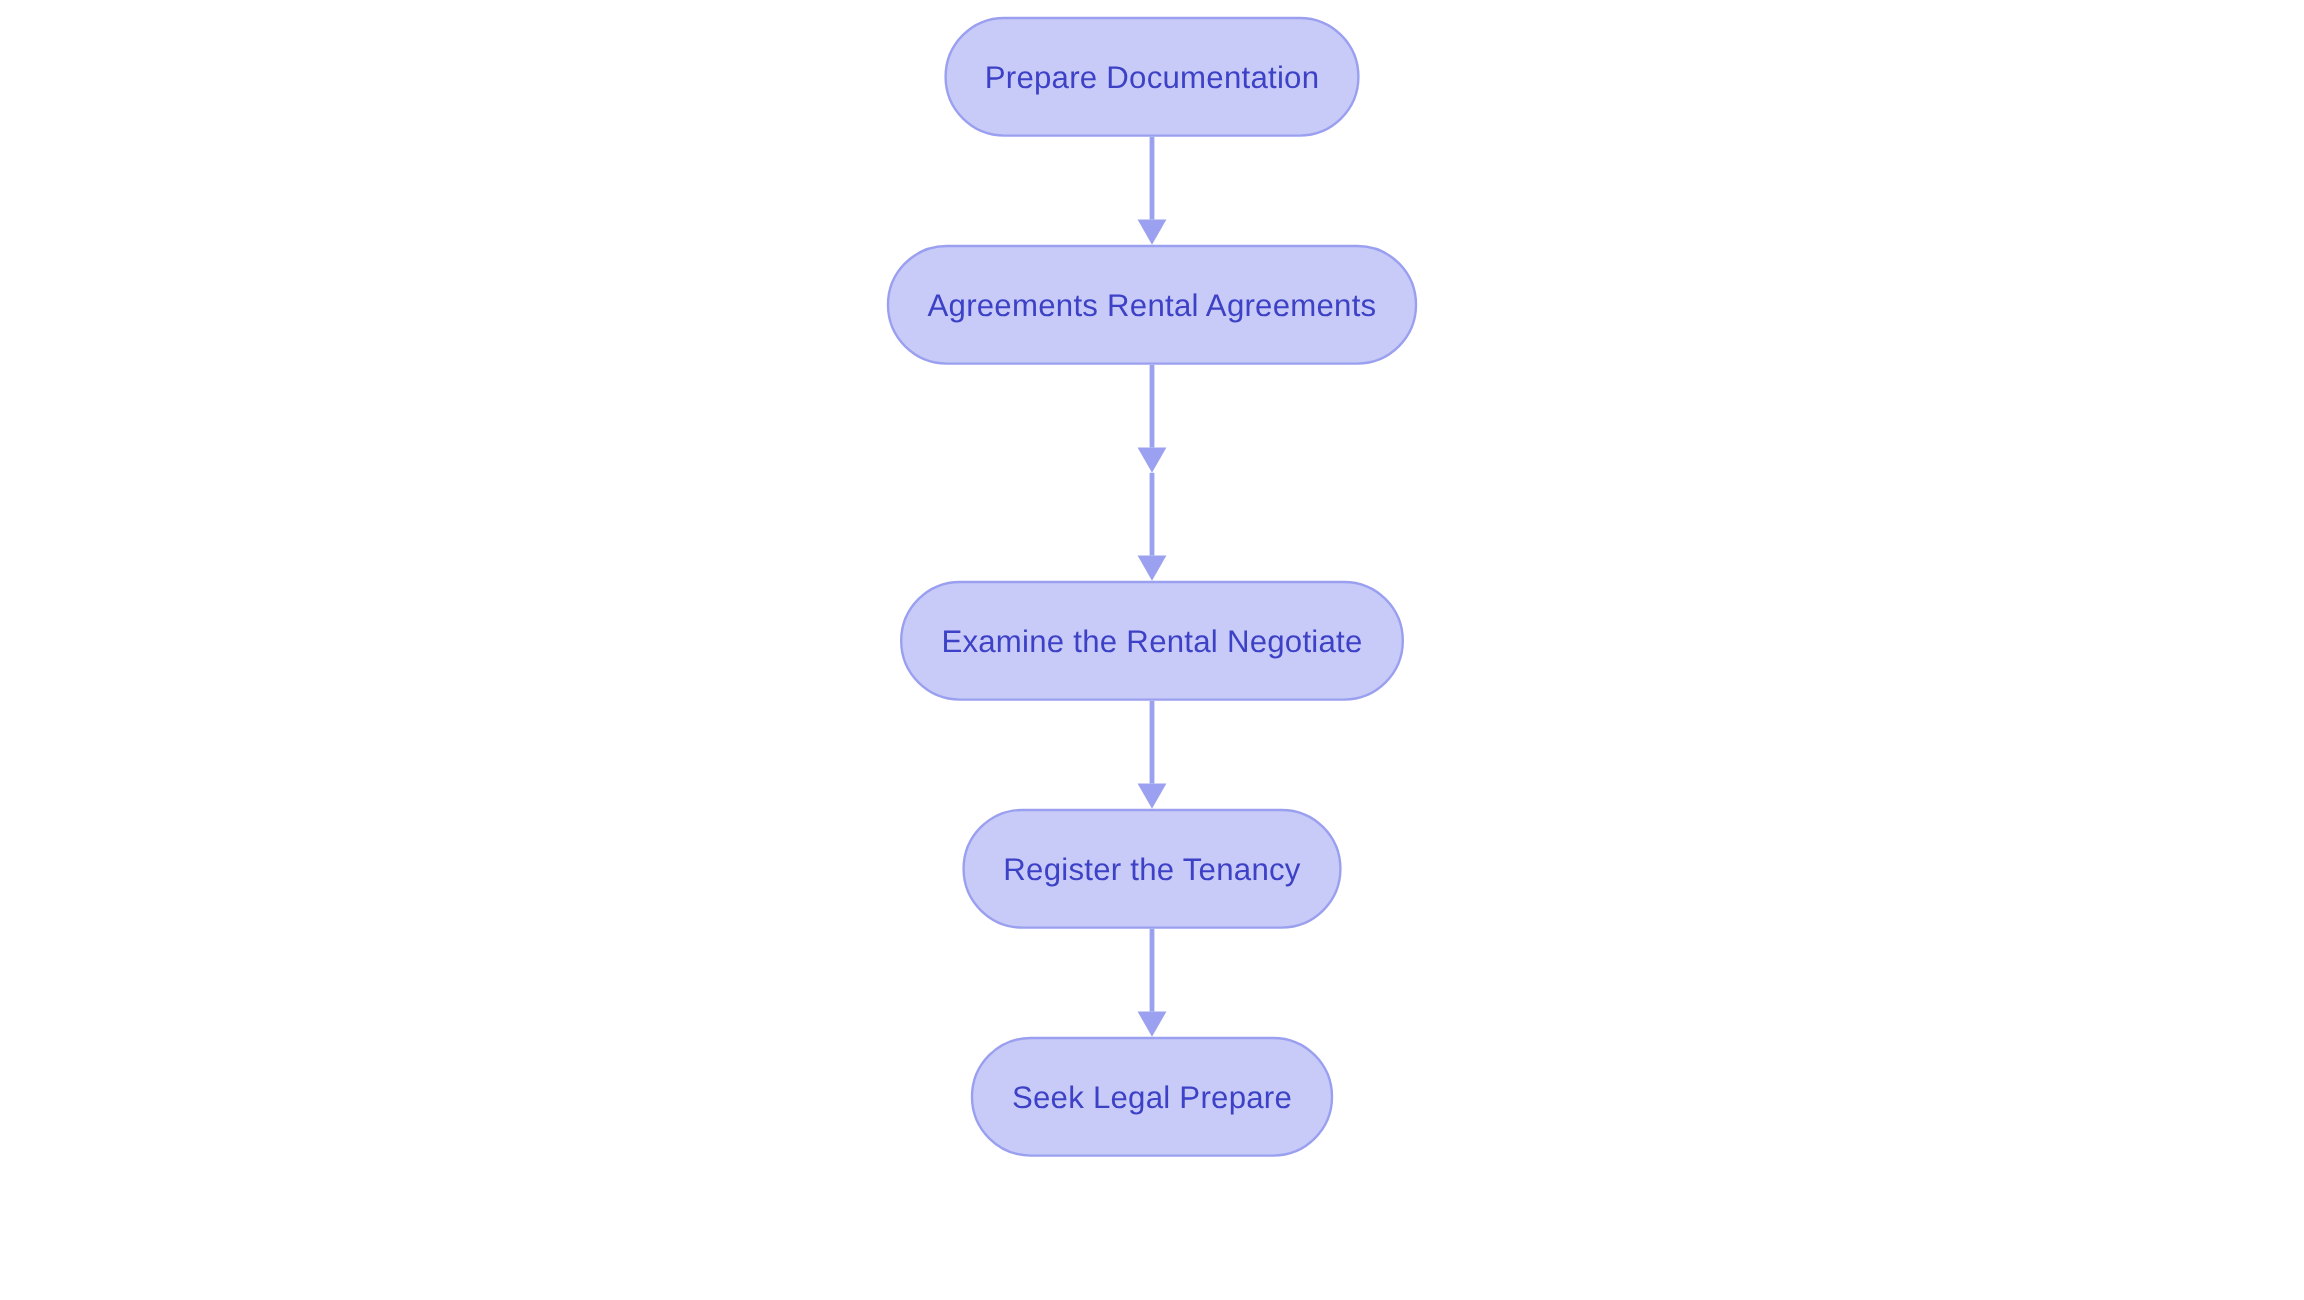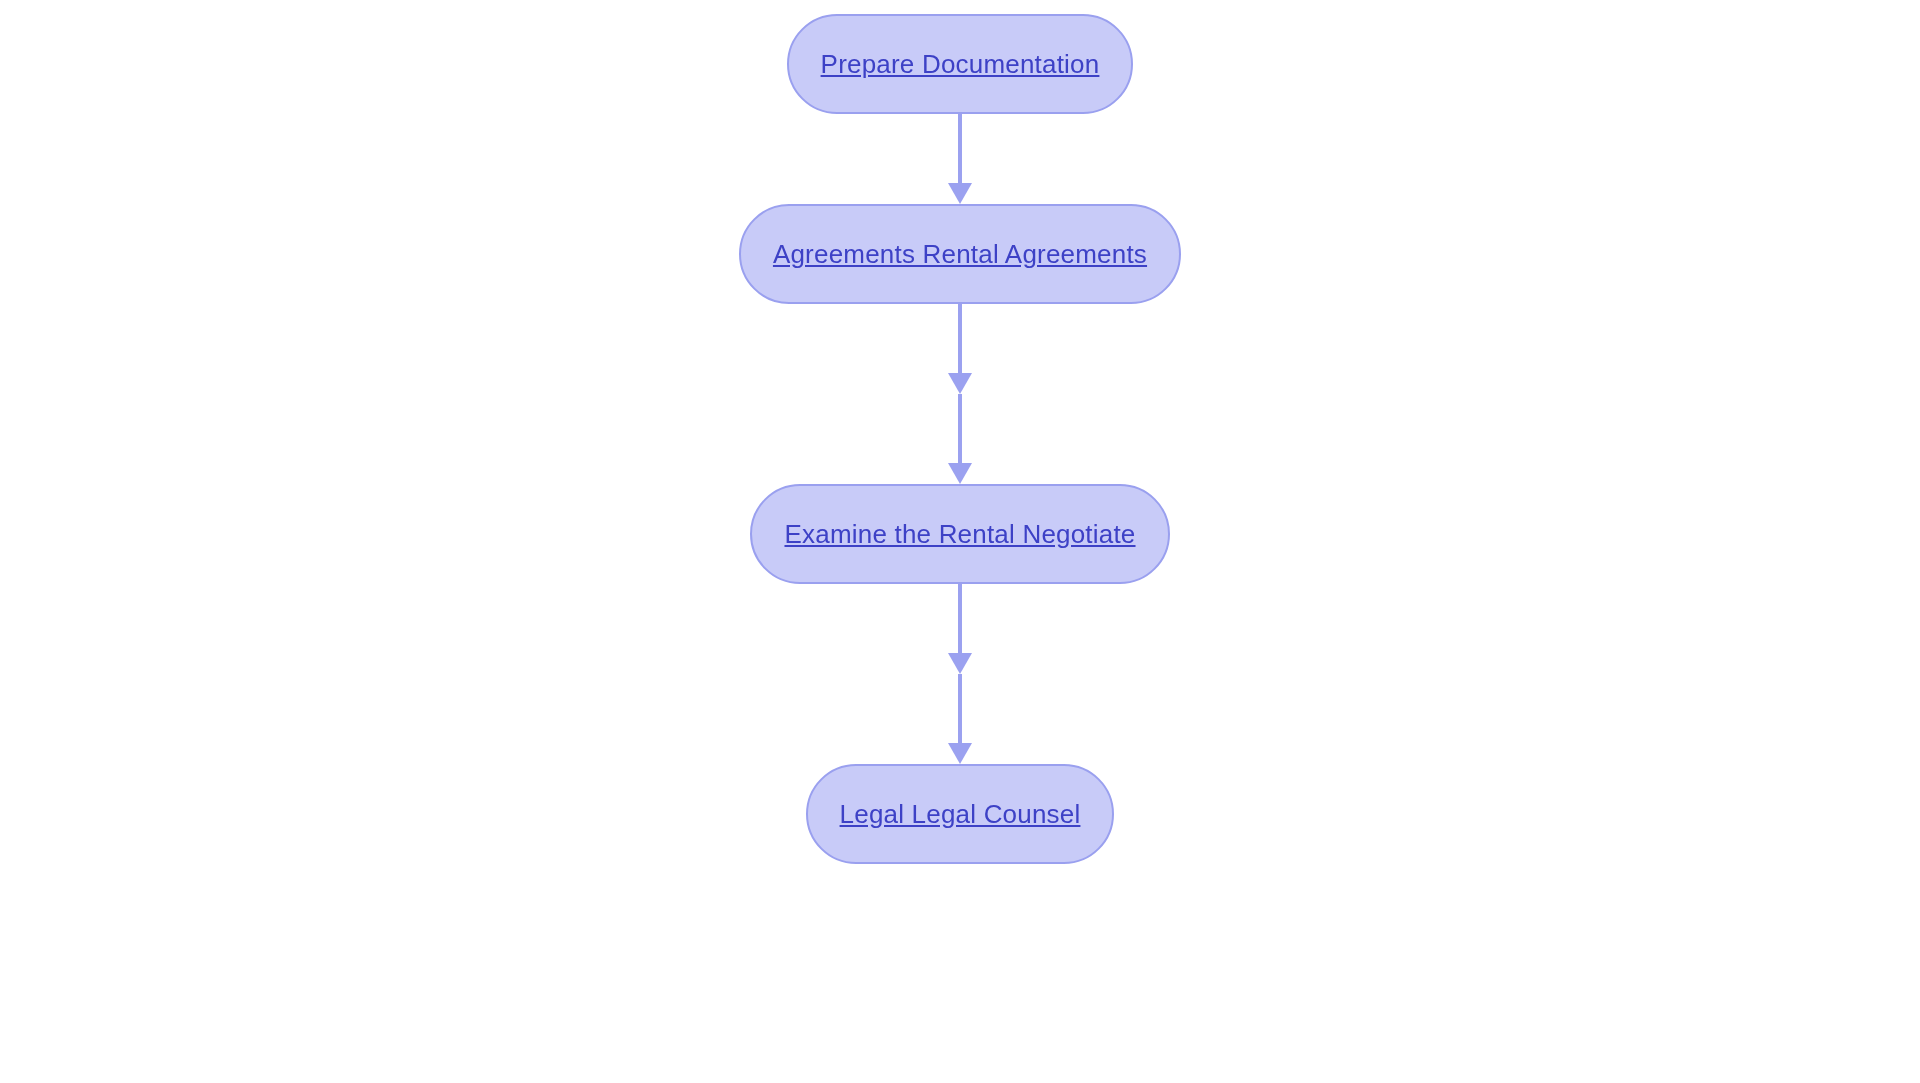--- a/index.html
+++ b/index.html
@@ -30,21 +30,20 @@
     border-radius:50px;
     background:var(--node-fill);
     color:var(--node-text);
     font-size:26px;
     letter-spacing:0.2px;
     display:flex;
     align-items:center;
     justify-content:center;
     white-space:nowrap;
     flex:0 0 auto;
-    text-decoration:underline;
   }
   .flow-arrow{
     height:90px;
     width:24px;
     display:flex;
     flex-direction:column;
     align-items:center;
     flex:0 0 auto;
   }
   .arrow-line{
@@ -90,23 +89,26 @@
 
   <div class="flow-node">
     <span>Examine the Rental Negotiate</span>
   </div>
 
   <div class="flow-arrow">
     <div class="arrow-line"></div>
     <div class="arrow-head"></div>
   </div>
 
+  <div class="flow-node">
+    <span>Register the Tenancy</span>
+  </div>
 
   <div class="flow-arrow">
     <div class="arrow-line"></div>
     <div class="arrow-head"></div>
   </div>
 
   <div class="flow-node">
-    <span>Legal Legal Counsel</span>
+    <span>Seek Legal Prepare</span>
   </div>
 
 </div>
 
 </body></html>

